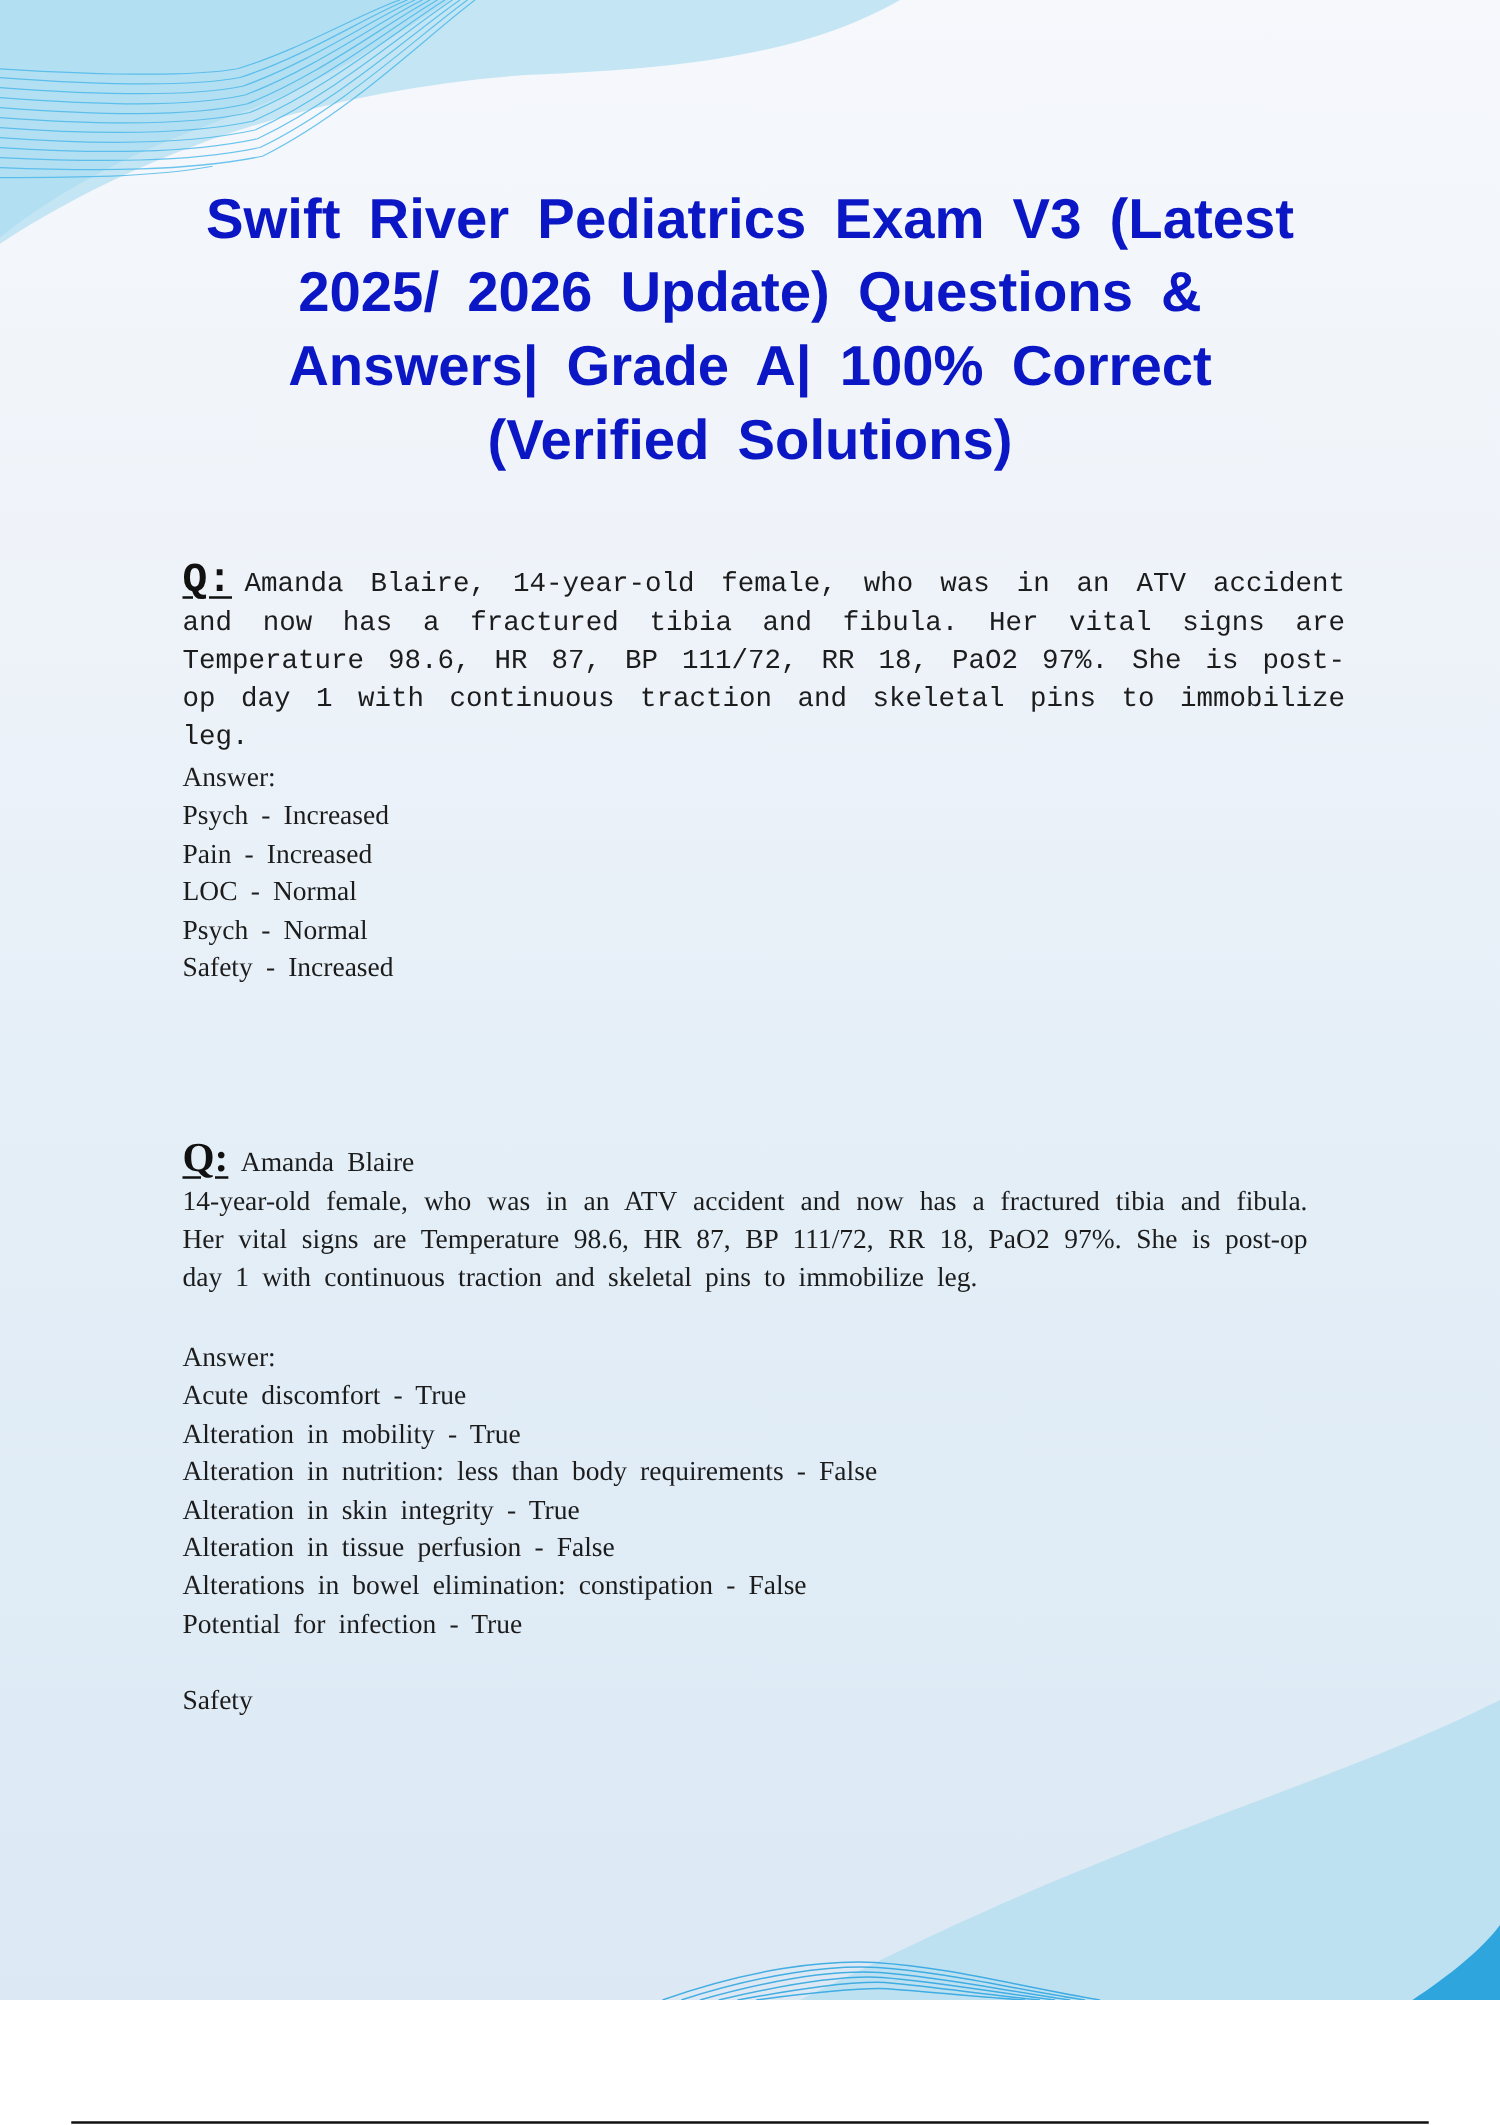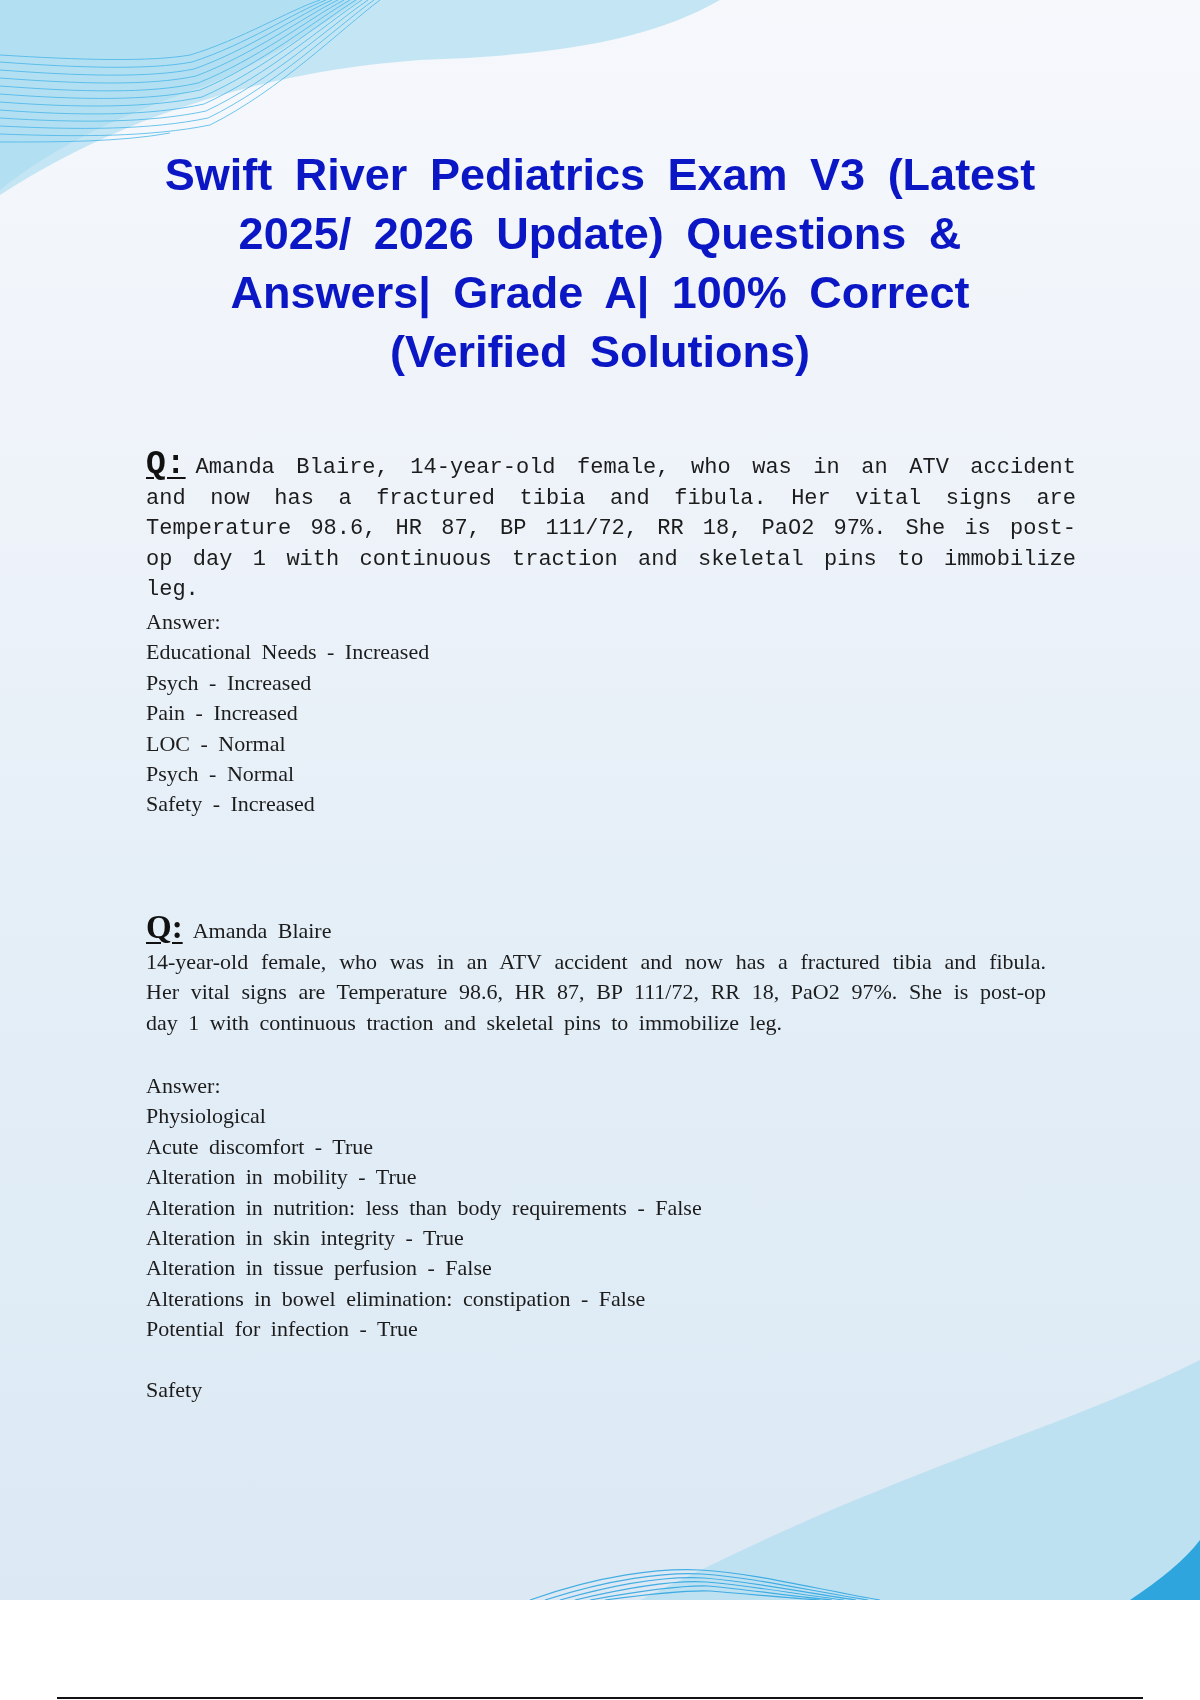--- a/index.html
+++ b/index.html
@@ -133,38 +133,36 @@
     <h1 class="title">Swift River Pediatrics Exam V3 (Latest 2025/ 2026 Update) Questions &amp; Answers| Grade A| 100% Correct (Verified Solutions)</h1>
 
     <div class="block" style="top:450px; width:930px;font-family:Liberation Mono, monospace;">
       <p class="q-para">
         <span class="q-marker">Q:</span><span>Amanda Blaire, 14-year-old female, who was in an ATV accident and now has a fractured tibia and fibula. Her vital signs are Temperature 98.6, HR 87, BP 111/72, RR 18, PaO2 97%. She is post-op day 1 with continuous traction and skeletal pins to immobilize leg.</span>
       </p>
     </div>
 
     <div class="block" style="top:607px;">
       <span class="line">Answer:</span>
-      <span class="line">Educational Needs - Increased</span>
       <span class="line">Psych - Increased</span>
       <span class="line">Pain - Increased</span>
       <span class="line">LOC - Normal</span>
       <span class="line">Psych - Normal</span>
       <span class="line">Safety - Increased</span>
     </div>
 
     <div class="block" style="top:912px; width:900px;">
       <p class="q-para">
         <span class="q-marker">Q:</span><span>Amanda Blaire</span>
       </p>
       <p class="q-para">14-year-old female, who was in an ATV accident and now has a fractured tibia and fibula. Her vital signs are Temperature 98.6, HR 87, BP 111/72, RR 18, PaO2 97%. She is post-op day 1 with continuous traction and skeletal pins to immobilize leg.</p>
     </div>
 
     <div class="block" style="top:1071px;">
       <span class="line">Answer:</span>
-      <span class="line">Physiological</span>
       <span class="line">Acute discomfort - True</span>
       <span class="line">Alteration in mobility - True</span>
       <span class="line">Alteration in nutrition: less than body requirements - False</span>
       <span class="line">Alteration in skin integrity - True</span>
       <span class="line">Alteration in tissue perfusion - False</span>
       <span class="line">Alterations in bowel elimination: constipation - False</span>
       <span class="line">Potential for infection - True</span>
       <span class="line">&nbsp;</span>
       <span class="line">Safety</span>
     </div>

